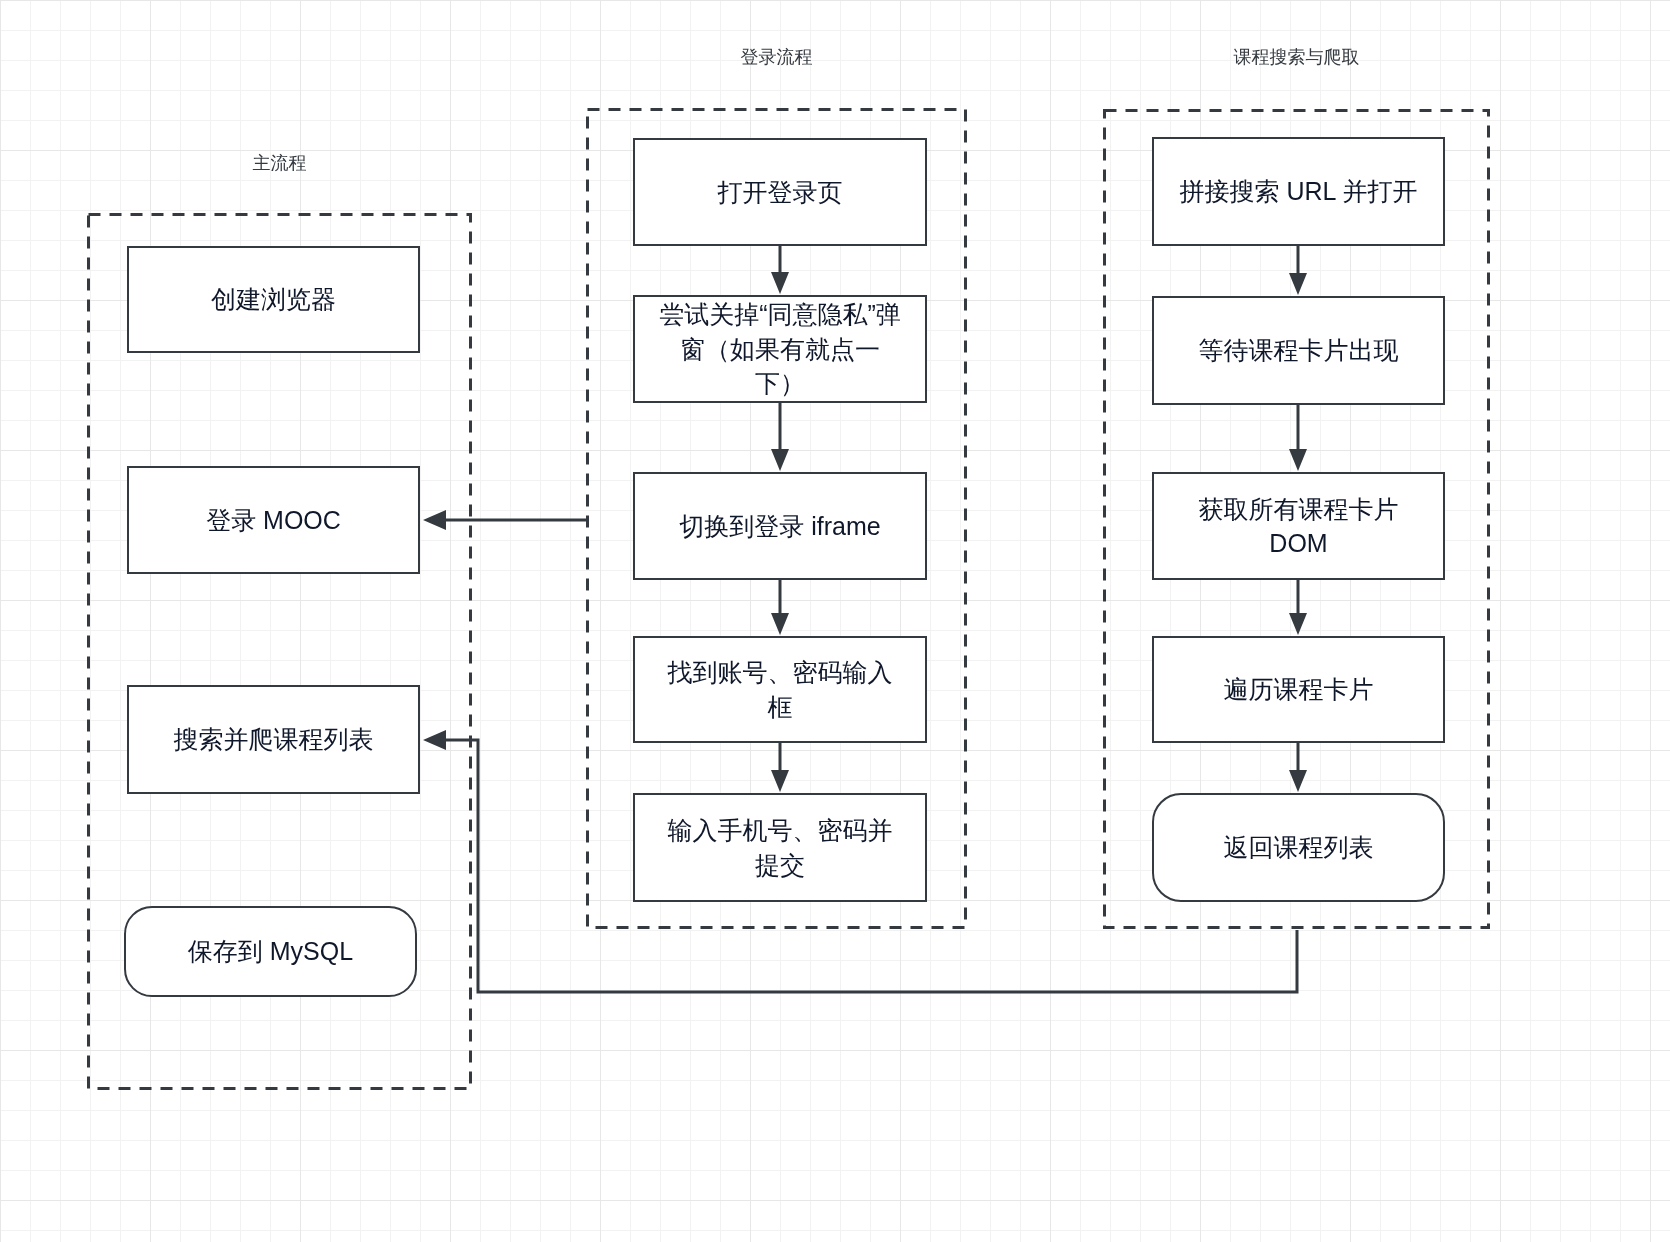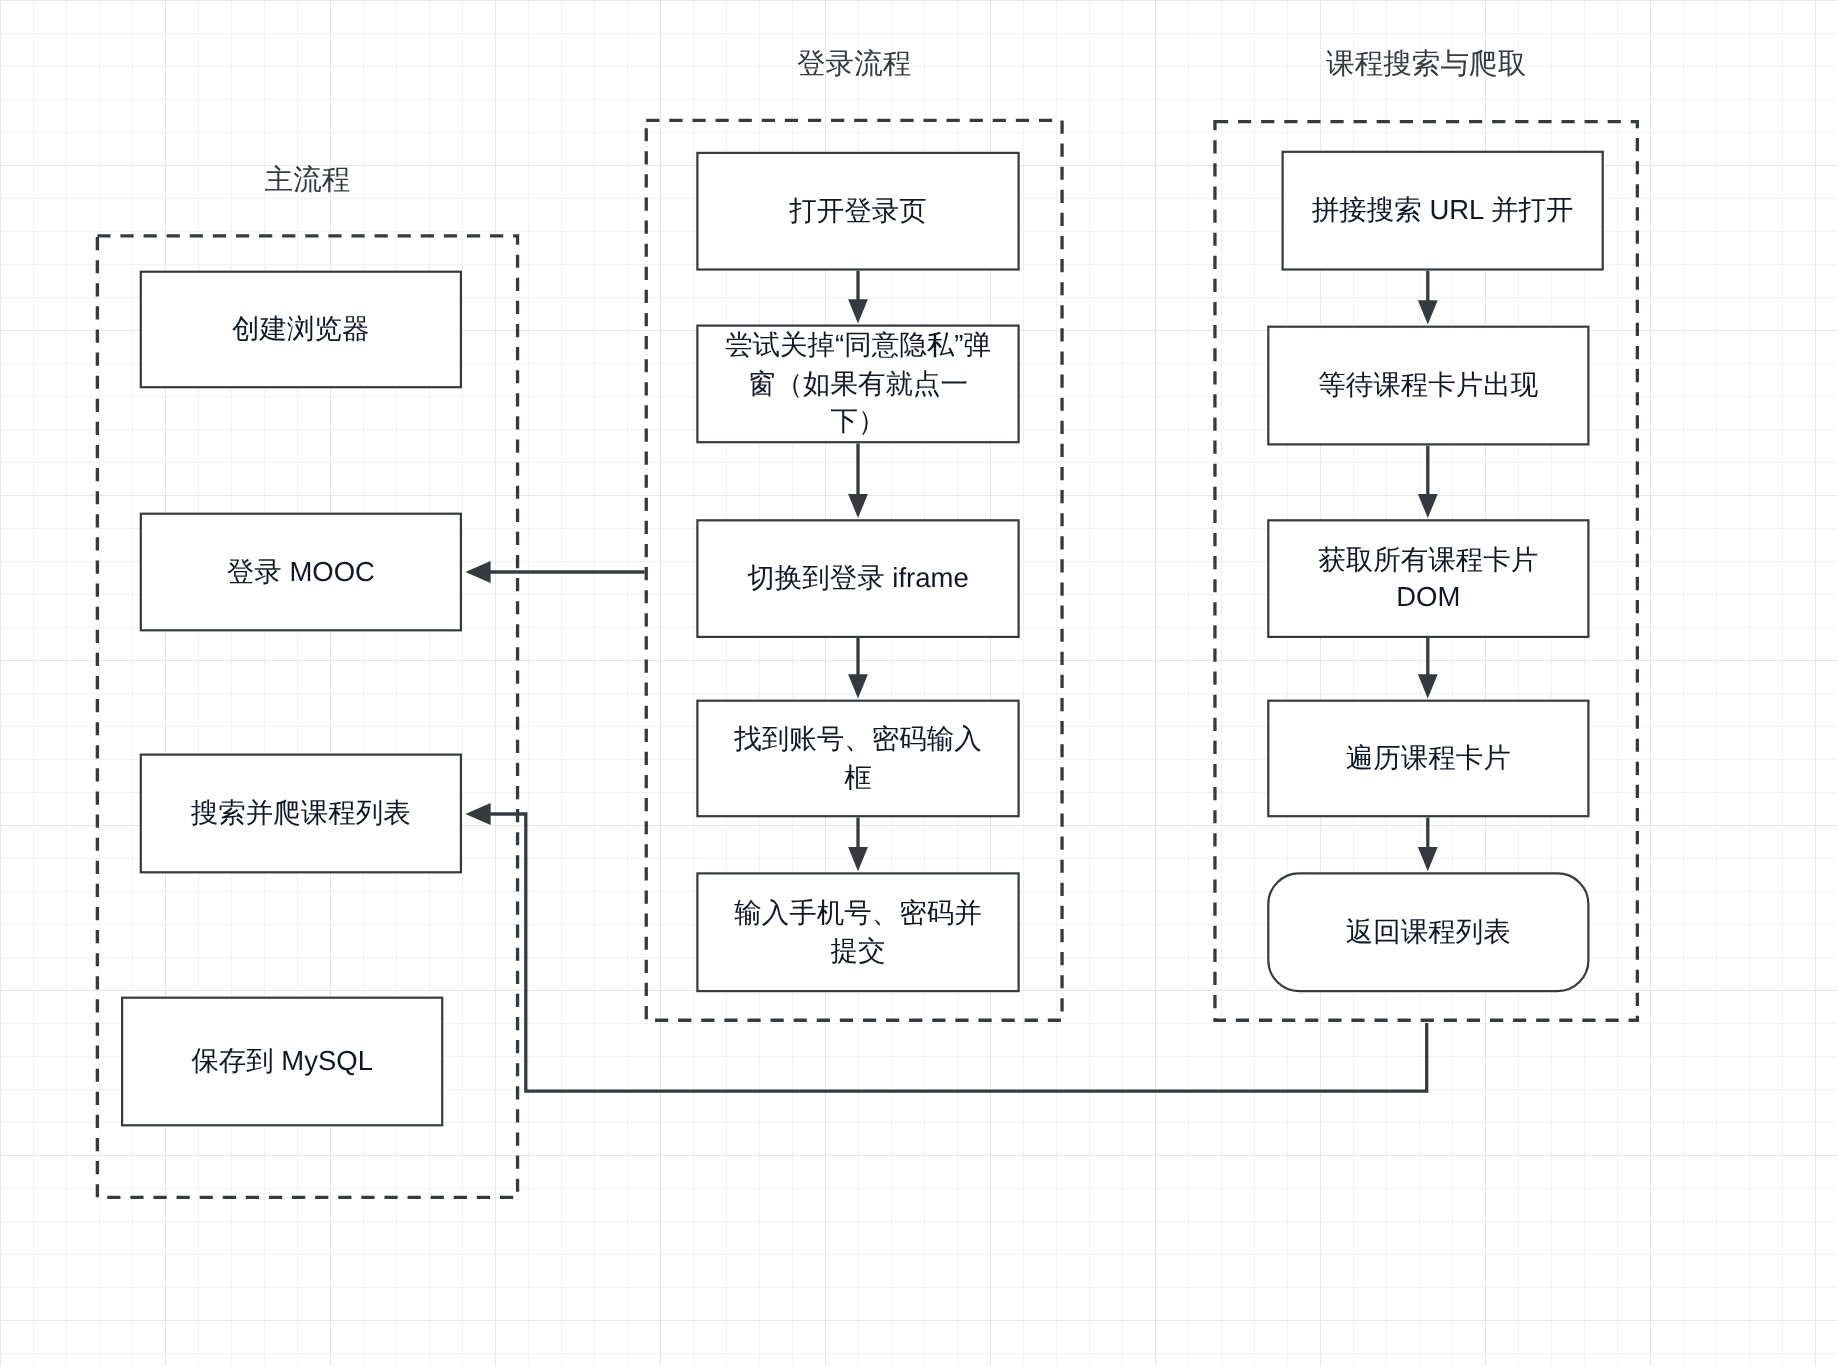--- a/index.html
+++ b/index.html
@@ -12,21 +12,21 @@
       linear-gradient(to right, #e7e7e7 1px, transparent 1px) 0 0 / 150px 150px,
       linear-gradient(to bottom, #e7e7e7 1px, transparent 1px) 0 0 / 150px 150px,
       linear-gradient(to right, #f2f2f2 1px, transparent 1px) 0 0 / 30px 30px,
       linear-gradient(to bottom, #f2f2f2 1px, transparent 1px) 0 0 / 30px 30px,
       #ffffff;
   }
   svg.overlay{position:absolute;left:0;top:0;width:1670px;height:1242px;}
   .group-title{
     position:absolute;
     text-align:center;
-    font-size:26px;
+    font-size:18px;
     color:#343a40;
     line-height:36px;
   }
   .node{
     position:absolute;
     box-sizing:border-box;
     border:2.5px solid #343a40;
     background:#ffffff;
     color:#0f172a;
     font-size:25px;
@@ -34,29 +34,29 @@
     display:flex;
     align-items:center;
     justify-content:center;
     text-align:center;
     padding:0 24px;
   }
   
   .b1{left:127px;top:246px;width:293px;height:107px;}
   .b2{left:127px;top:466px;width:293px;height:108px;}
   .b3{left:127px;top:685px;width:293px;height:109px;}
-  .b4{left:110px;top:906px;width:293px;height:118px;}
+  .b4{left:124px;top:906px;width:293px;height:91px;border-radius:28px;}
   
   .m1{left:633px;top:138px;width:294px;height:108px;}
   .m2{left:633px;top:295px;width:294px;height:108px;}
   .m3{left:633px;top:472px;width:294px;height:108px;}
   .m4{left:633px;top:636px;width:294px;height:107px;}
   .m5{left:633px;top:793px;width:294px;height:109px;}
   
-  .r1{left:1152px;top:137px;width:293px;height:109px;margin-left:13px;}
+  .r1{left:1152px;top:137px;width:293px;height:109px;}
   .r2{left:1152px;top:296px;width:293px;height:109px;}
   .r3{left:1152px;top:472px;width:293px;height:108px;}
   .r4{left:1152px;top:636px;width:293px;height:107px;}
   .r5{left:1152px;top:793px;width:293px;height:109px;border-radius:29px;}
   .t1{left:87px;top:145px;width:385px;}
   .t2{left:586px;top:39px;width:381px;}
   .t3{left:1103px;top:39px;width:387px;}
 </style>
 </head>
 <body>

